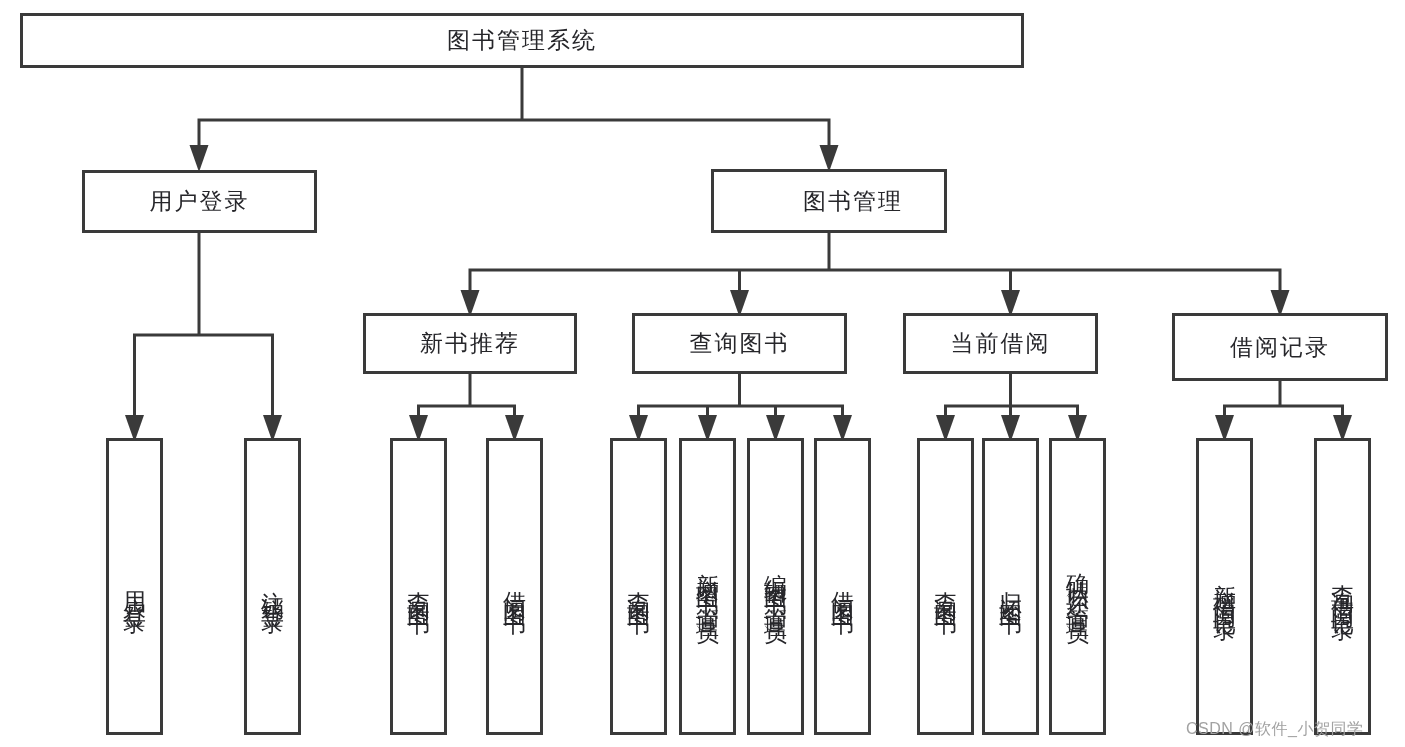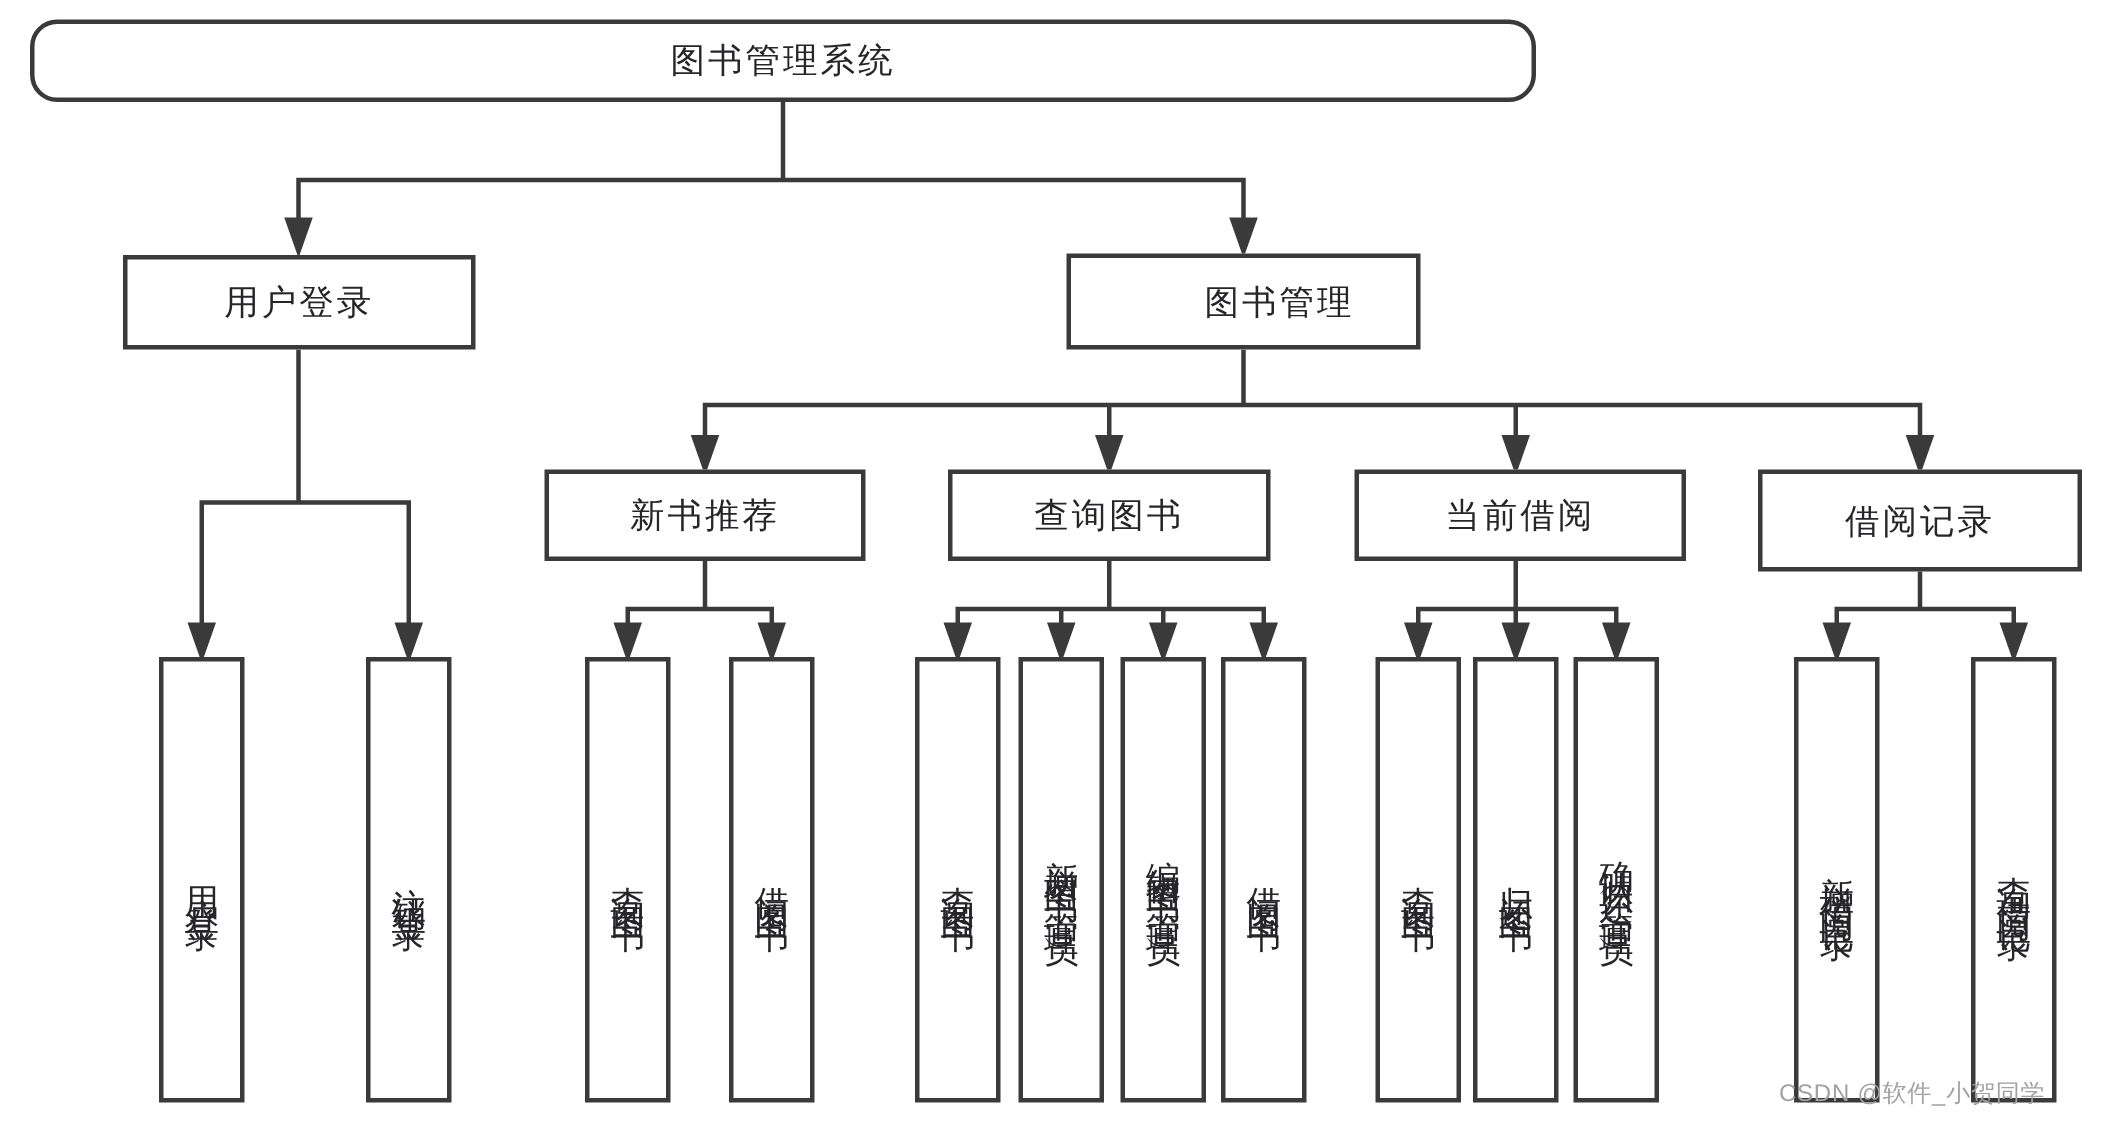--- a/index.html
+++ b/index.html
@@ -35,26 +35,26 @@
   .leaf{width:57px;top:438px;height:297px;}
   .leaf .vtext{
     writing-mode:vertical-rl;
     text-orientation:mixed;
     letter-spacing:7px;
     white-space:nowrap;
     font-size:23px;
     line-height:1;
   }
   
-  .n-root{left:20px;top:13px;width:1004px;height:55px;border-radius:18px;}
+  .n-root{left:20px;top:13px;width:1004px;height:55px;}
   .n-l2a{left:82px;top:170px;width:235px;height:63px;}
   .n-l2b{left:711px;top:169px;width:236px;height:64px;padding-left:48px;}
   .n-l3a{left:363px;top:313px;width:214px;height:61px;}
   .n-l3b{left:632px;top:313px;width:215px;height:61px;}
-  .n-l3c{left:903px;top:313px;width:221px;height:61px;justify-content:center;}
+  .n-l3c{left:903px;top:313px;width:195px;height:61px;justify-content:center;}
   .n-l3d{left:1172px;top:313px;width:216px;height:68px;}
   
   .n-ul1{left:106px;}  .n-ul2{left:244px;}
   .n-xs1{left:390px;}  .n-xs2{left:486px;}
   .n-tj1{left:610px;}  .n-tj2{left:679px;}  .n-tj3{left:747px;}  .n-tj4{left:814px;}
   .n-dq1{left:917px;}  .n-dq2{left:982px;}  .n-dq3{left:1049px;}
   .n-jy1{left:1196px;} .n-jy2{left:1314px;}
   .watermark{
     position:absolute;
     left:1186px;

